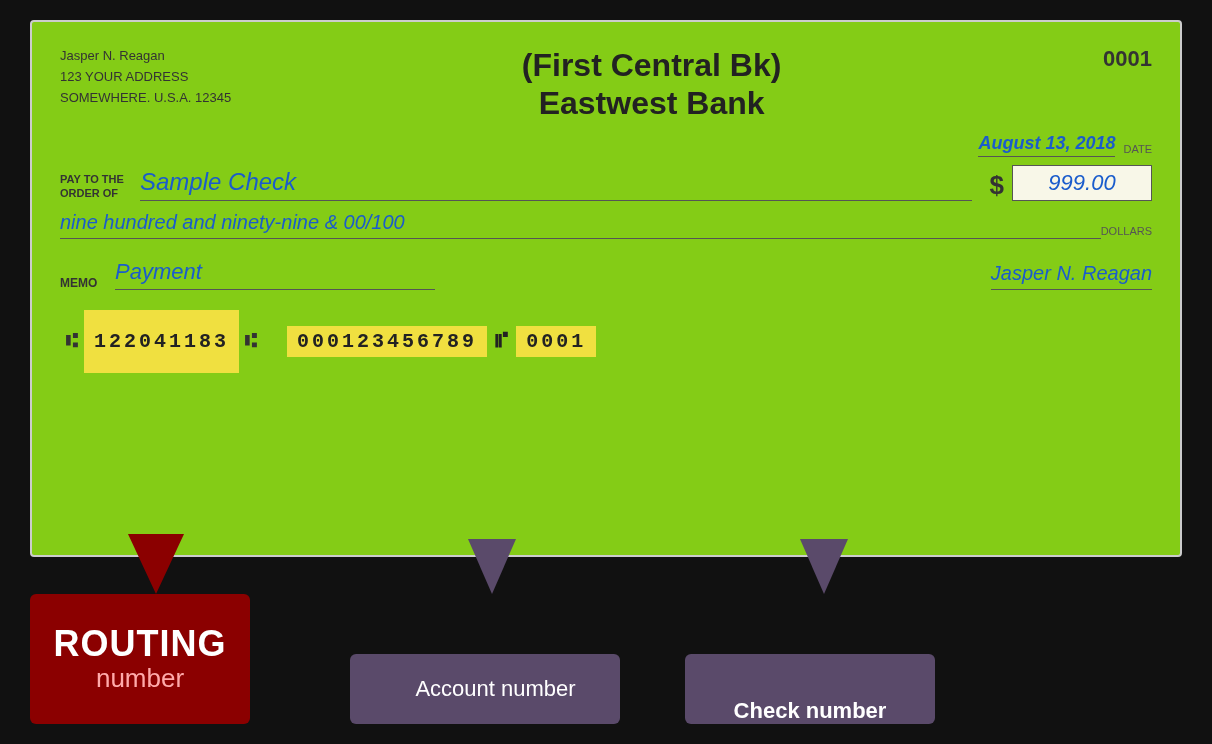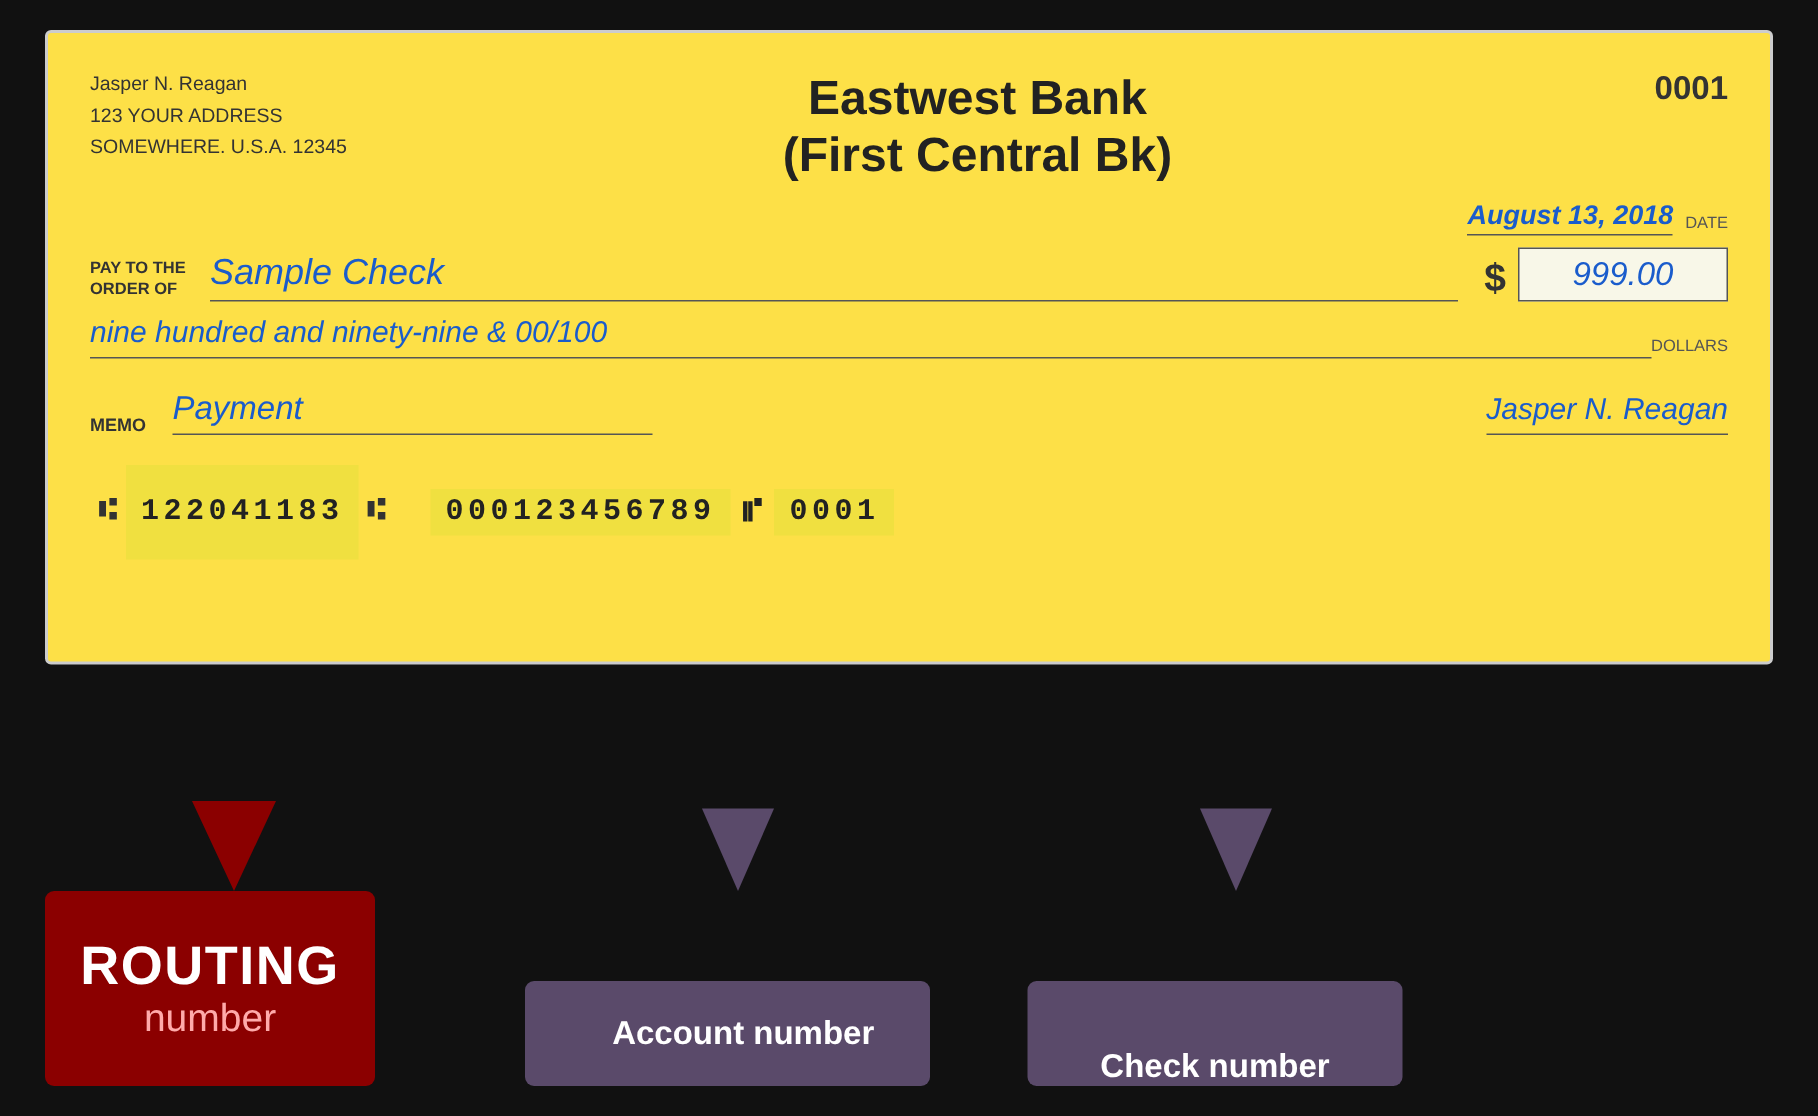--- a/index.html
+++ b/index.html
@@ -62,21 +62,21 @@
       background: #5a4a6a;
       border-radius: 6px;
       display: flex;
       align-items: center;
       justify-content: center;
     }
 
     .account-label span {
       color: #fff;
       font-size: 22px;
-      font-weight: 700;
+      font-weight: 400;
       margin-left: 21px;
     }
 
     .check-label {
       position: absolute;
       left: 685px;
       bottom: 20px;
       width: 250px;
       height: 70px;
       background: #5a4a6a;
@@ -128,22 +128,22 @@
       border-top: 55px solid #5a4a6a;
       z-index: 5;
     }
 
     
     .check-container {
       position: absolute;
       top: 20px;
       left: 30px;
       width: 1152px;
-      height: 423px;
-      background: #fde047;
+      height: 537px;
+      background: #84cc16;
       border: 2px solid #ccc;
       border-radius: 4px;
       padding: 24px 28px;
     }
 
     
     .check-header {
       display: flex;
       justify-content: space-between;
       align-items: flex-start;
@@ -359,22 +359,22 @@
 
 <div class="check-container">
 
   <div class="check-header">
     <div class="sender-info">
       <div>Jasper N. Reagan</div>
       <div>123 YOUR ADDRESS</div>
       <div>SOMEWHERE. U.S.A. 12345</div>
     </div>
     <div class="bank-name">
+      <div>(First Central Bk)</div>
       <div>Eastwest Bank</div>
-      <div>(First Central Bk)</div>
     </div>
     <div class="check-number-top">0001</div>
   </div>
 
   <div class="date-line">
     <div class="date-value">August 13, 2018</div>
     <div class="date-label">DATE</div>
   </div>
 
   <div class="pay-to-section">

